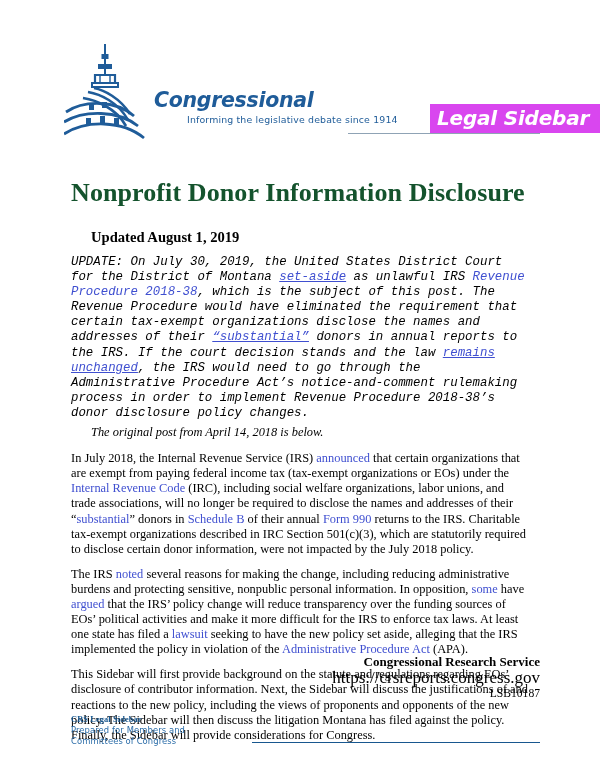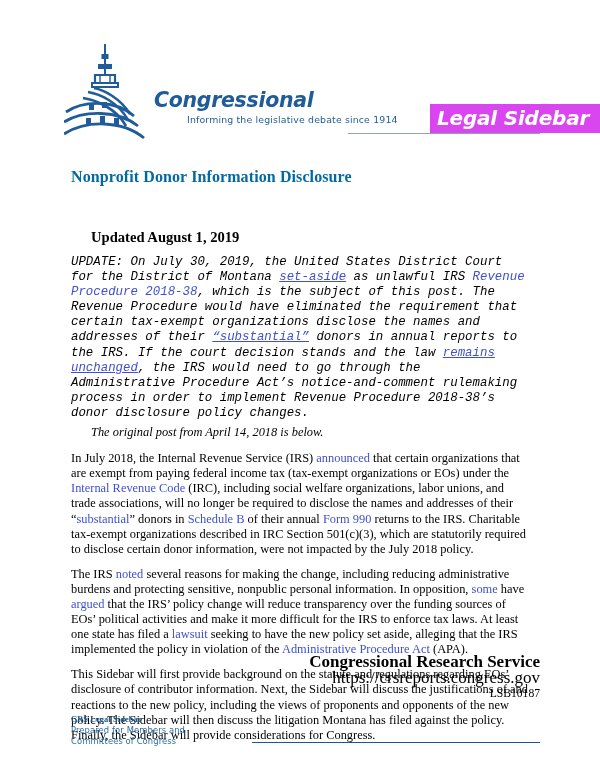--- a/index.html
+++ b/index.html
@@ -90,26 +90,26 @@
     font-style: italic;
     font-size: 20px;
     letter-spacing: -0.2px;
     white-space: nowrap;
   }
 
   
   .doc-title {
     position: absolute;
     left: 71px;
-    top: 168px;
+    top: 178px;
     width: 470px;
     font-family: "Liberation Serif", serif;
     font-weight: bold;
-    font-size: 16px;
-    color: #0369a1;
+    font-size: 26px;
+    color: #14532d;
     letter-spacing: 0.1px;
   }
   .doc-subtitle {
     position: absolute;
     left: 71px;
     top: 229px;
     width: 470px;
     font-family: "Liberation Serif", serif;
     font-weight: bold;
     font-size: 14.6px;
@@ -152,21 +152,21 @@
   .crs-footer {
     position: absolute;
     right: 60px;
     top: 654px;
     width: 300px;
     text-align: right;
   }
   .crs-footer .cf-name {
     font-family: "Liberation Serif", serif;
     font-weight: bold;
-    font-size: 17px;
+    font-size: 13px;
     line-height: 16px;
     color: #000000;
   }
   .crs-footer .cf-url {
     font-family: "Liberation Serif", serif;
     font-size: 17px;
     line-height: 16px;
     color: #000000;
   }
   .crs-footer .cf-id {

